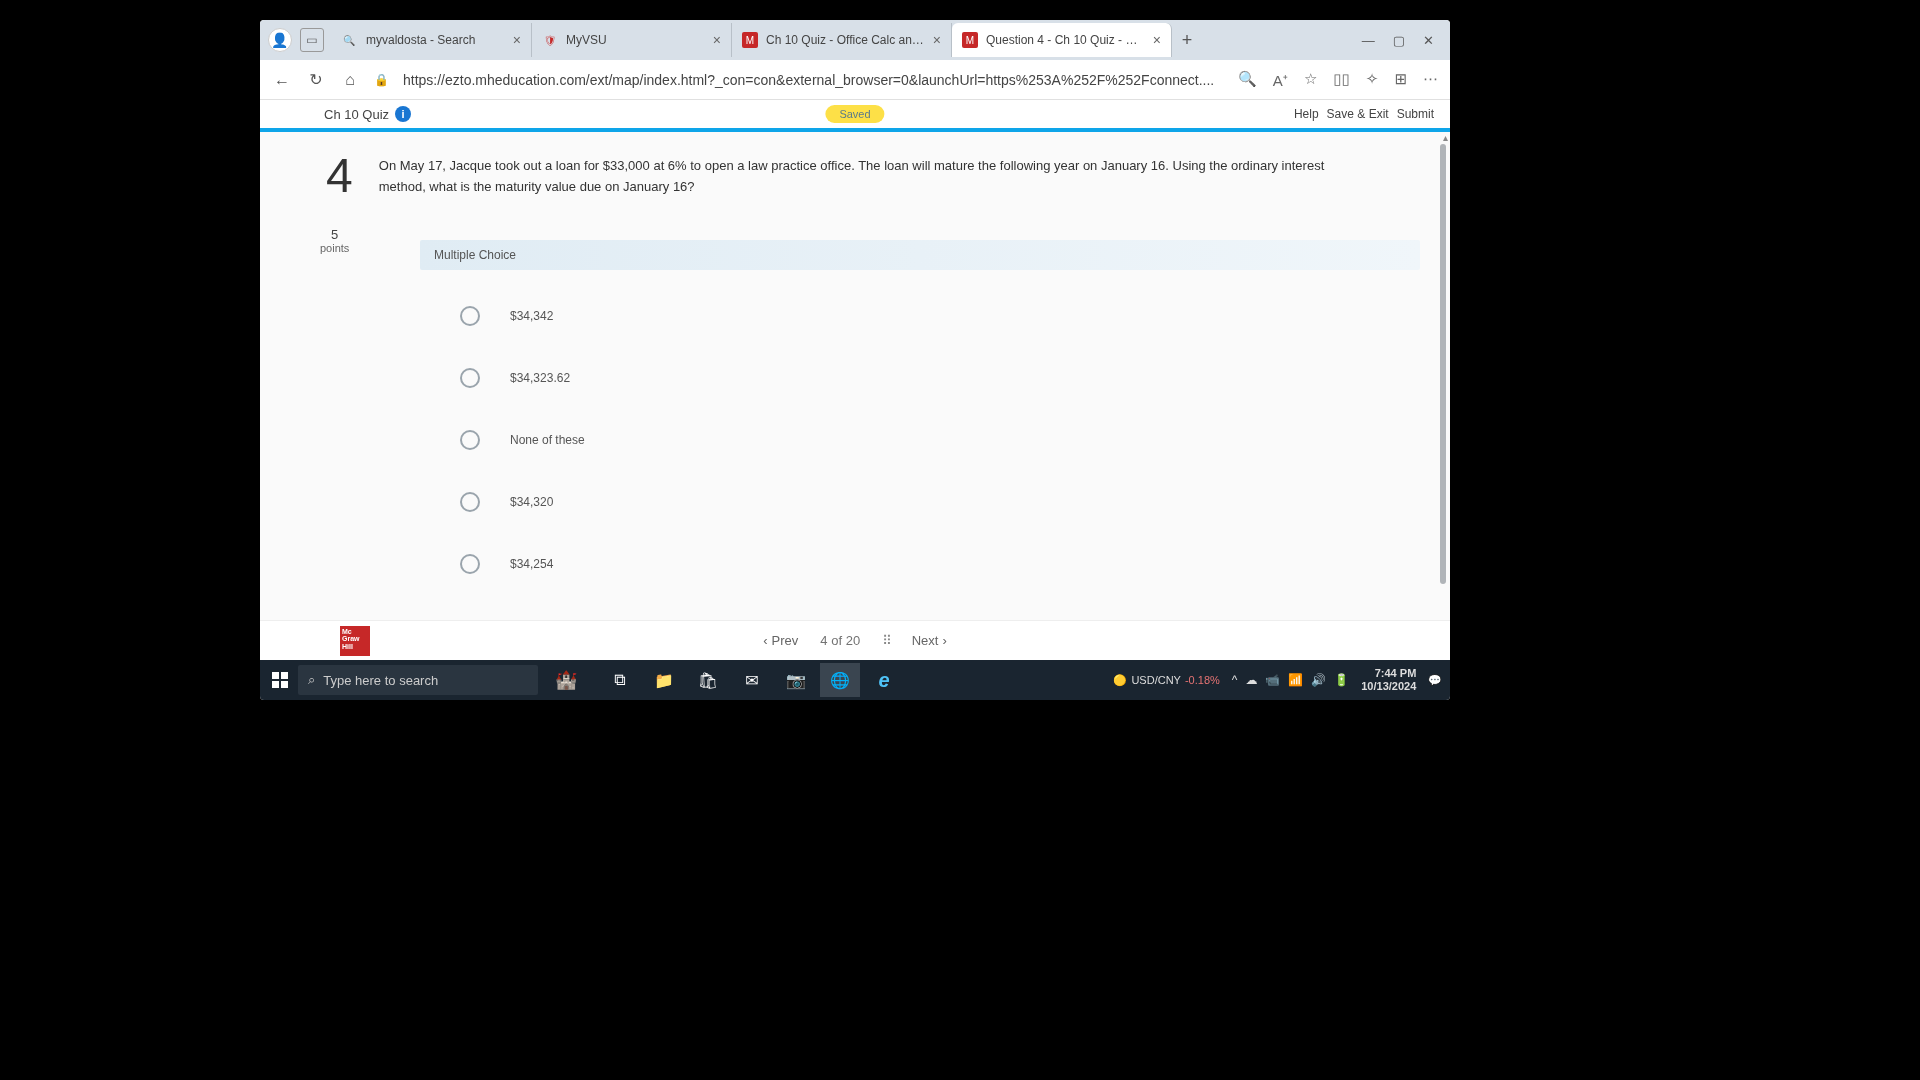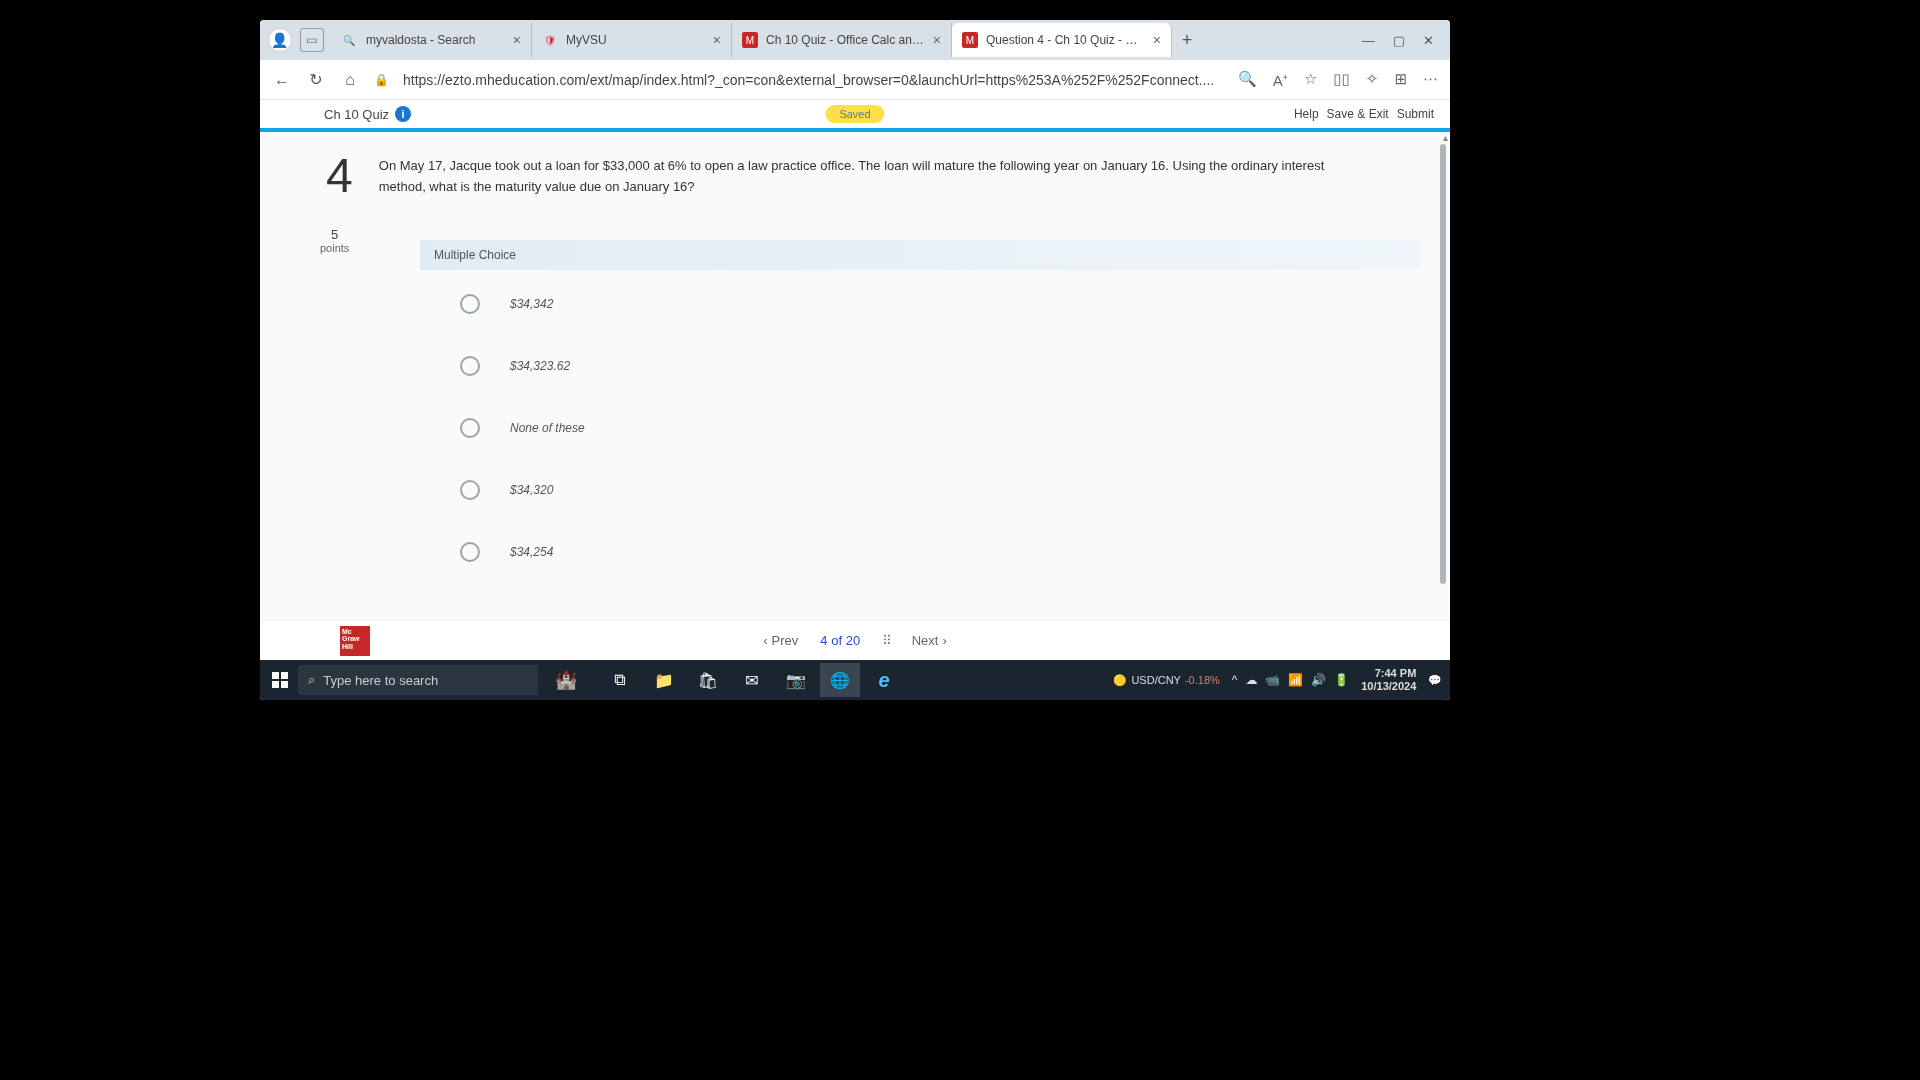--- a/index.html
+++ b/index.html
@@ -41,31 +41,31 @@
     
     .question-row { display: flex; padding: 20px 90px 10px 60px; gap: 20px; }
     .qnum { font-size: 48px; font-weight: 300; color: #333; line-height: 1; width: 50px; text-align:center; }
     .qtext { font-size: 13px; color: #333; line-height: 1.6; padding-top: 4px; }
     
     .points-box { position: absolute; left: 60px; top: 95px; text-align: center; font-size: 11px; color: #666; }
     .points-box .num { font-size: 13px; color: #444; }
     
     .mc-header { margin-left: 160px; margin-right: 30px; margin-top: 30px; background: linear-gradient(to right, #e0ecf4, #f0f6fa); padding: 8px 14px; font-size: 12px; color: #555; border-radius: 2px; }
     
-    .options { margin-left: 200px; margin-top: 24px; font-style: italic; }
+    .options { margin-left: 200px; margin-top: 36px; }
     .option { display: flex; align-items: center; gap: 30px; margin-bottom: 42px; cursor: pointer; }
     .radio { width: 20px; height: 20px; border: 2px solid #9aa4ac; border-radius: 50%; flex-shrink: 0; }
     .option-label { font-size: 12px; color: #555; }
     
     
     .footer { position: absolute; bottom: 40px; left: 0; right: 0; height: 40px; display: flex; align-items: center; padding: 0 20px; background:#fff; border-top:1px solid #eee; }
     .logo { width: 30px; height: 30px; background: #c62828; color: #fff; font-size: 7px; line-height: 1.1; padding: 2px; margin-left: 60px; font-weight:bold; }
     .nav { position: absolute; left: 50%; transform: translateX(-50%); display: flex; align-items: center; gap: 22px; font-size: 13px; color: #666; }
     .nav .btn { display:flex; align-items:center; gap:4px; cursor:pointer; }
-    .nav .count { color: #1d4ed8; }
+    .nav .count { color: #737373; }
     .nav .grid-icon { color: #888; font-size: 13px; letter-spacing: -2px; }
     
     
     .taskbar { position: absolute; bottom: 0; left: 0; right: 0; height: 40px; background: #1a2530; display: flex; align-items: center; padding: 0 8px; color: #fff; }
     .start { width: 24px; height: 24px; display:flex;align-items:center;justify-content:center; margin-right:6px; }
     .start svg { width: 16px; height: 16px; }
     .search-box { display: flex; align-items: center; background: #2a3540; height: 30px; padding: 0 10px; border-radius: 2px; width: 240px; gap: 8px; color: #ccc; font-size: 13px; }
     .doodle { width: 50px; height: 30px; margin-left: 4px; display:flex;align-items:center;justify-content:center;font-size:18px; }
     .task-icons { display: flex; gap: 4px; margin-left: 8px; }
     .task-icons .ti { width: 40px; height: 34px; display:flex;align-items:center;justify-content:center; font-size:16px; }

